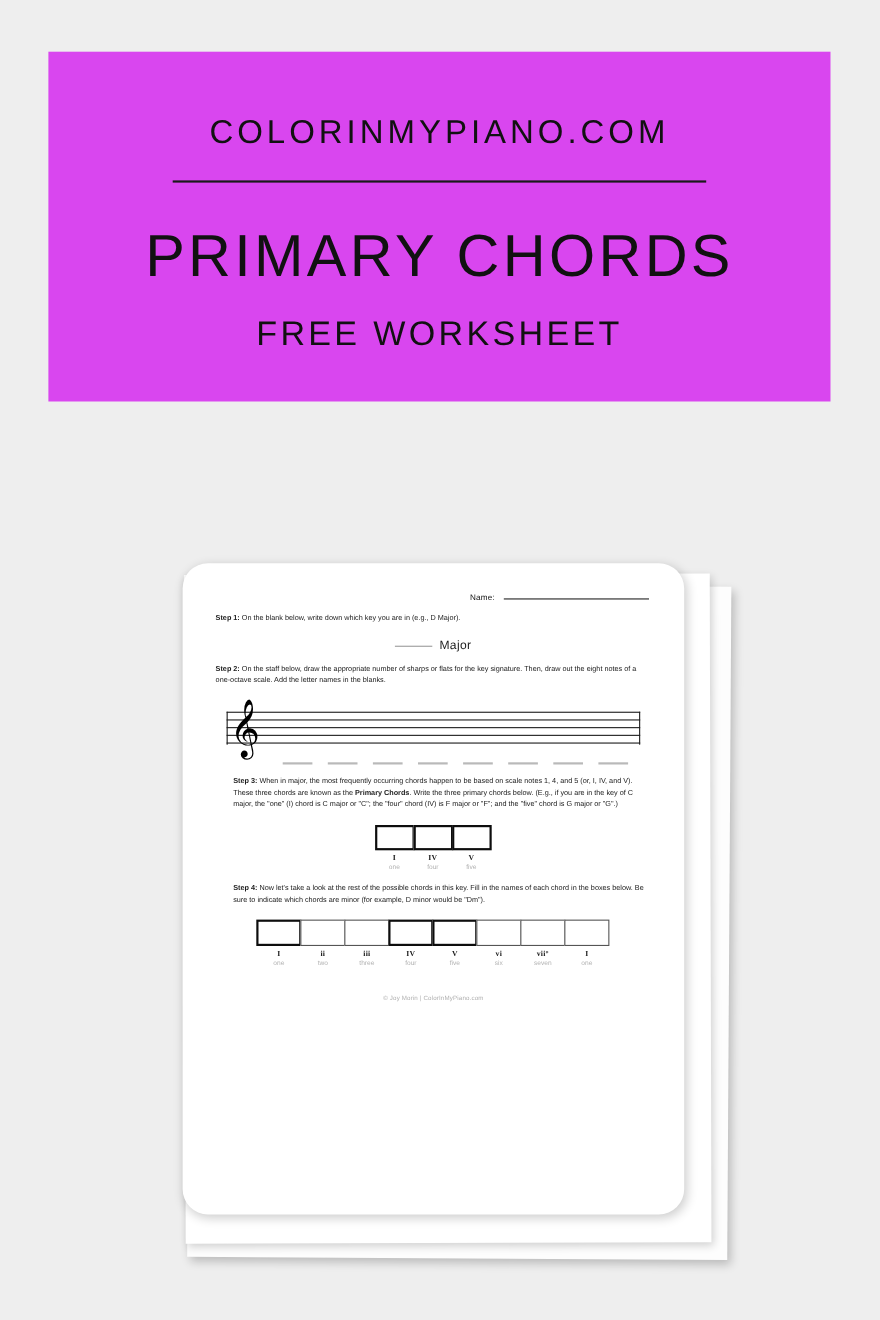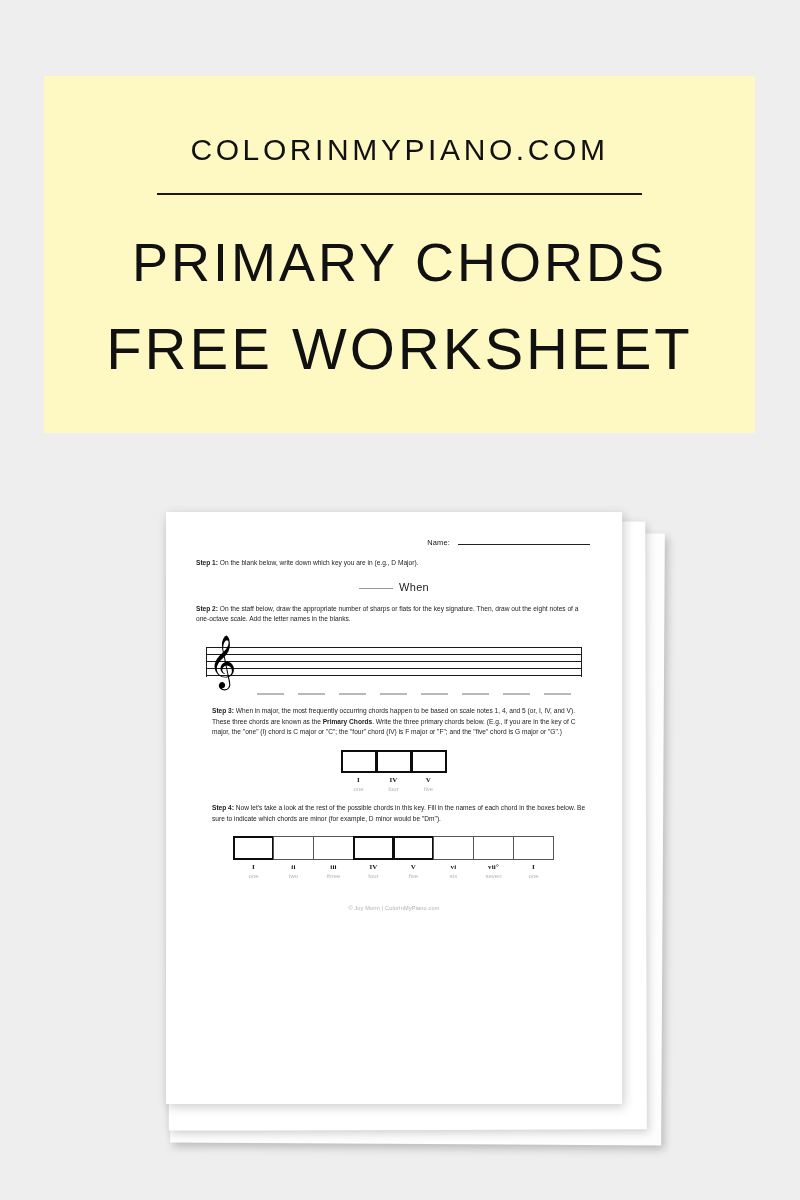--- a/index.html
+++ b/index.html
@@ -15,27 +15,26 @@
     overflow: hidden;
     position: relative;
   }
 
   
   .hero {
     position: absolute;
     left: 44px;
     top: 47px;
     width: 711px;
-    height: 357px;
-    background: #fef9c3;
+    height: 318px;
+    background: #d946ef;
     box-sizing: border-box;
     display: flex;
     flex-direction: column;
     align-items: center;
-    margin-top: 29px;
   }
   .hero-site {
     margin-top: 57px;
     font-size: 30px;
     font-weight: 300;
     letter-spacing: 3.6px;
     color: #111111;
     text-align: center;
     white-space: nowrap;
     font-family: "Liberation Sans", sans-serif;
@@ -61,21 +60,21 @@
     font-size: 54px;
     font-weight: 300;
     letter-spacing: 3px;
     line-height: 1.15;
     color: #111111;
     text-align: center;
     white-space: nowrap;
   }
   .hero-sub {
     margin-top: 22px;
-    font-size: 58px;
+    font-size: 31px;
     font-weight: 300;
     letter-spacing: 3px;
     color: #111111;
     text-align: right;
     white-space: nowrap;
   }
 
   
   .stack {
     position: absolute;
@@ -108,20 +107,21 @@
     position: absolute;
     left: 16px;
     top: 12px;
     width: 456px;
     height: 592px;
     background: #ffffff;
     box-shadow: 2px 3px 10px rgba(0,0,0,0.20);
     box-sizing: border-box;
     padding: 26px 30px 0 30px;
     overflow: hidden;
+    border-radius: 23px;
   }
 
   
   .name-row {
     display: flex;
     justify-content: flex-end;
     align-items: baseline;
     padding-right: 2px;
   }
   .name-label {
@@ -282,21 +282,21 @@
       <span class="name-line"></span>
     </div>
 
 
     <div class="step">
       <b>Step 1:</b>
       <span>On the blank below, write down which key you are in (e.g., D Major).</span>
     </div>
 
     <div class="blank-major">
-      <span class="uline"></span><span>When</span>
+      <span class="uline"></span><span>Major</span>
     </div>
 
     <div class="step">
       <b>Step 2:</b>
       <span>On the staff below, draw the appropriate number of sharps or flats for the key signature.  Then, draw out the eight notes of a one-octave scale.  Add the letter names in the blanks.</span>
     </div>
 
     <div class="staff-wrap">
       <div class="staff">
         <div class="staff-line" style="top:0px"></div>

